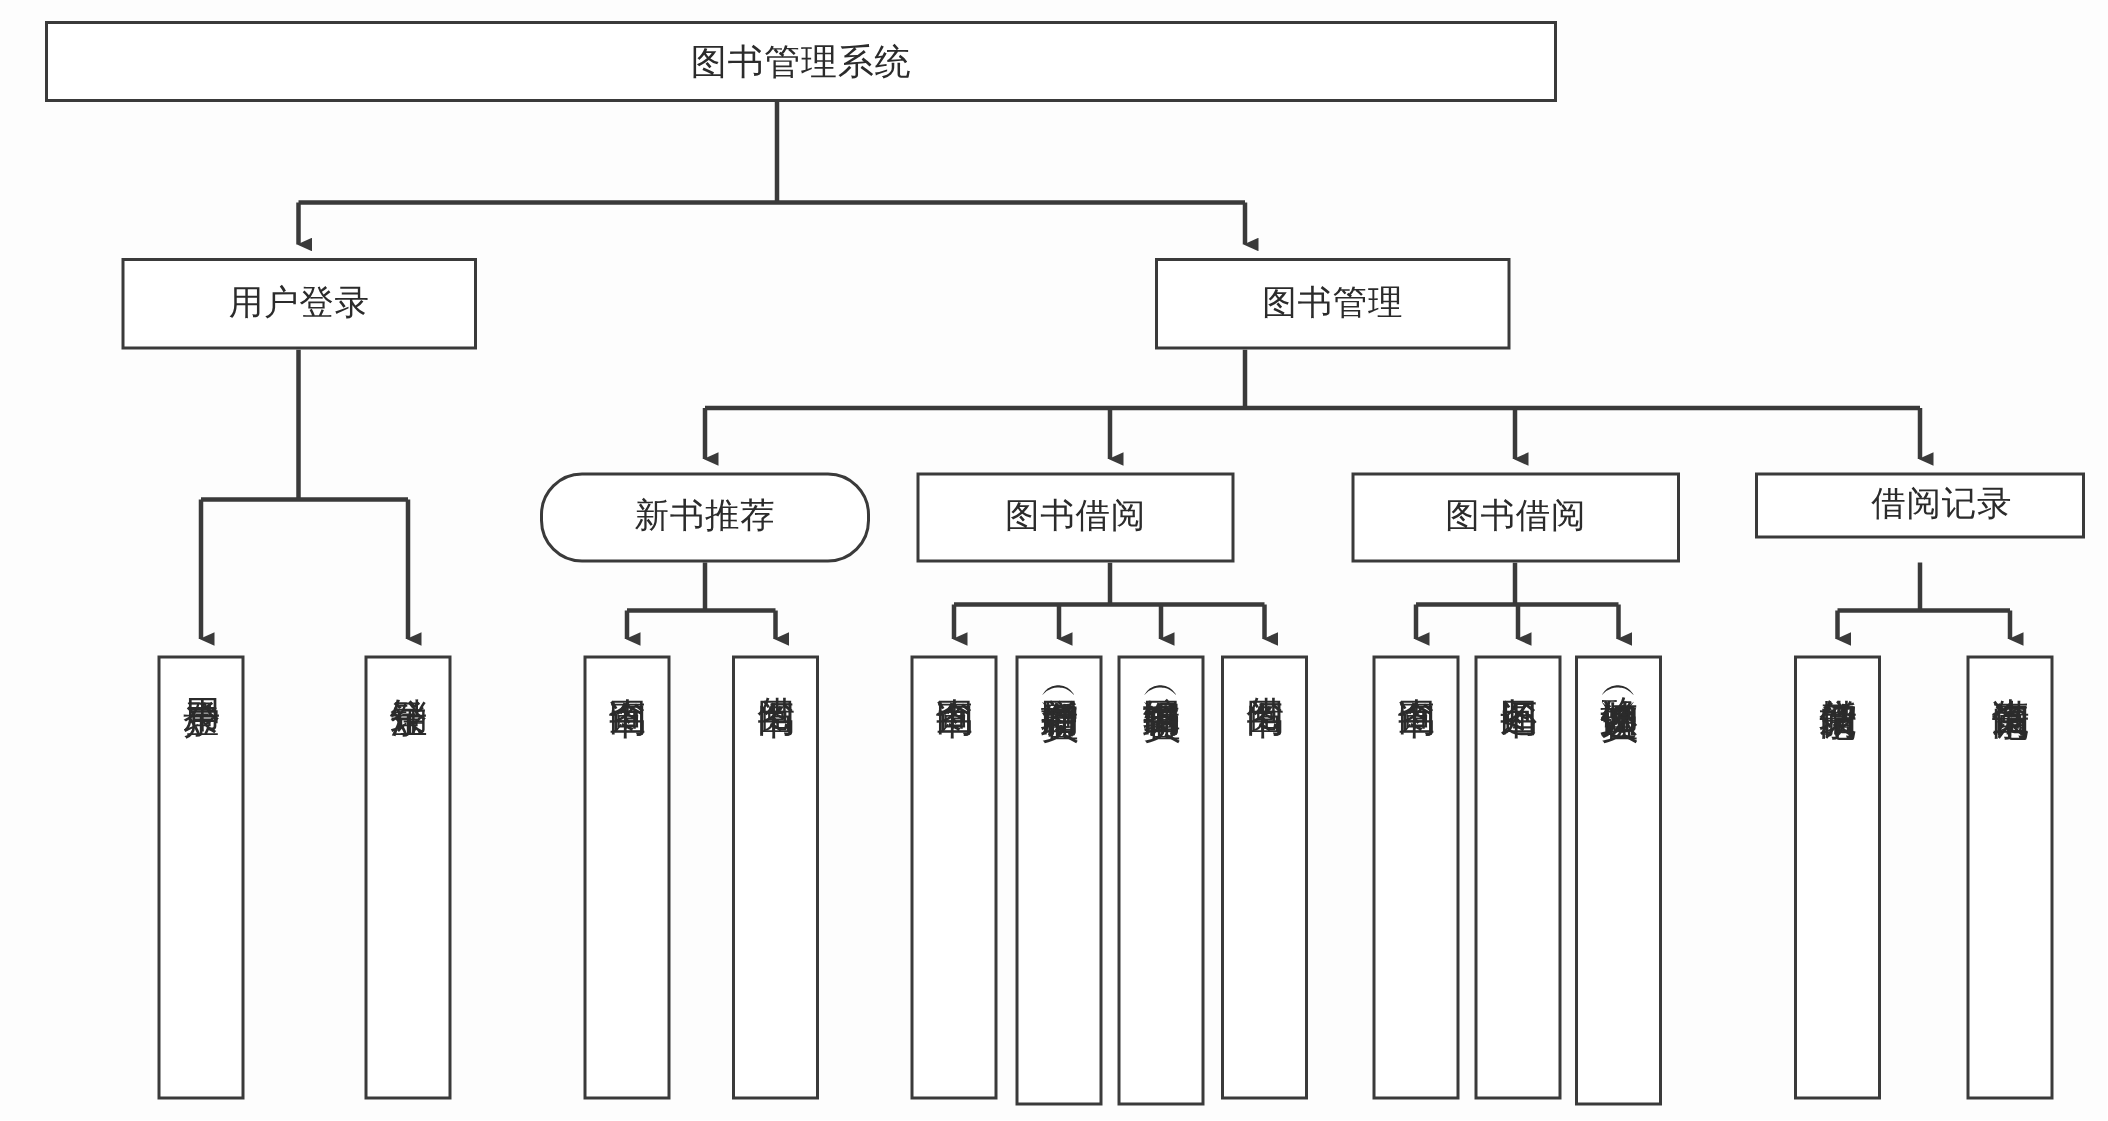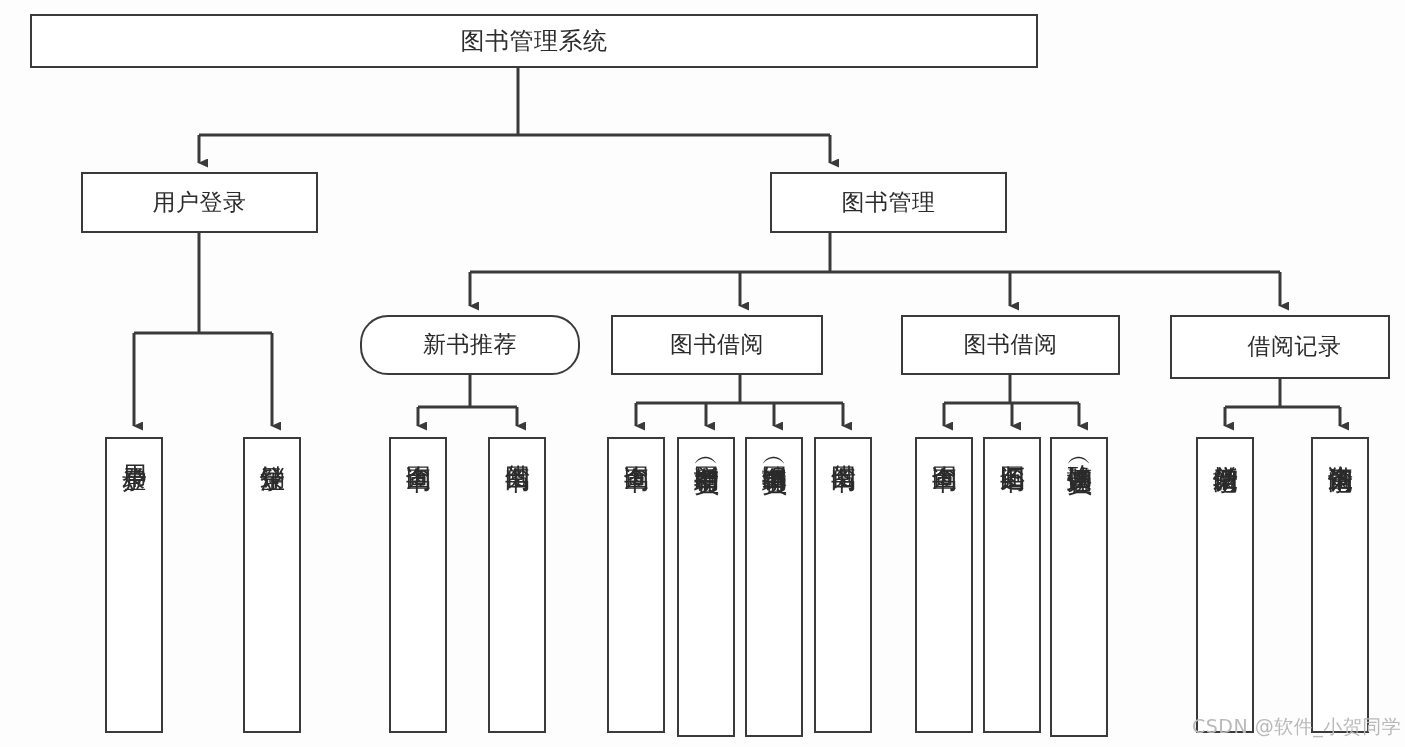--- a/index.html
+++ b/index.html
@@ -142,21 +142,21 @@
   </div>
 
   <div class="node horiz" style="left:611px; top:315px; width:212px; height:60px;">
     <span>图书借阅</span>
   </div>
 
   <div class="node horiz" style="left:901px; top:315px; width:219px; height:60px;">
     <span>图书借阅</span>
   </div>
 
-  <div class="node horiz" style="left:1170px; top:315px; width:220px; height:64px;padding-left:29px;">
+  <div class="node horiz" style="left:1170px; top:315px; width:220px; height:44px;padding-left:29px;">
     <span>借阅记录</span>
   </div>
 
   <div class="node leaf" style="left:105px; top:437px; width:58px; height:296px;">
     <span class="vtext">用户登录</span>
   </div>
   <div class="node leaf" style="left:243px; top:437px; width:58px; height:296px;">
     <span class="vtext">注销登录</span>
   </div>
 
@@ -190,17 +190,14 @@
     <span class="vtext">确认归还（管理员）</span>
   </div>
 
   <div class="node leaf" style="left:1196px; top:437px; width:58px; height:296px;">
     <span class="vtext">新增借阅记录</span>
   </div>
   <div class="node leaf" style="left:1311px; top:437px; width:58px; height:296px;">
     <span class="vtext">查询借阅记录</span>
   </div>
 
-  <div class="watermark" style="left:1192px; top:714px;">
-    <span>CSDN @软件_小贺同学</span>
-  </div>
 
 </div>
 
 </body></html>

